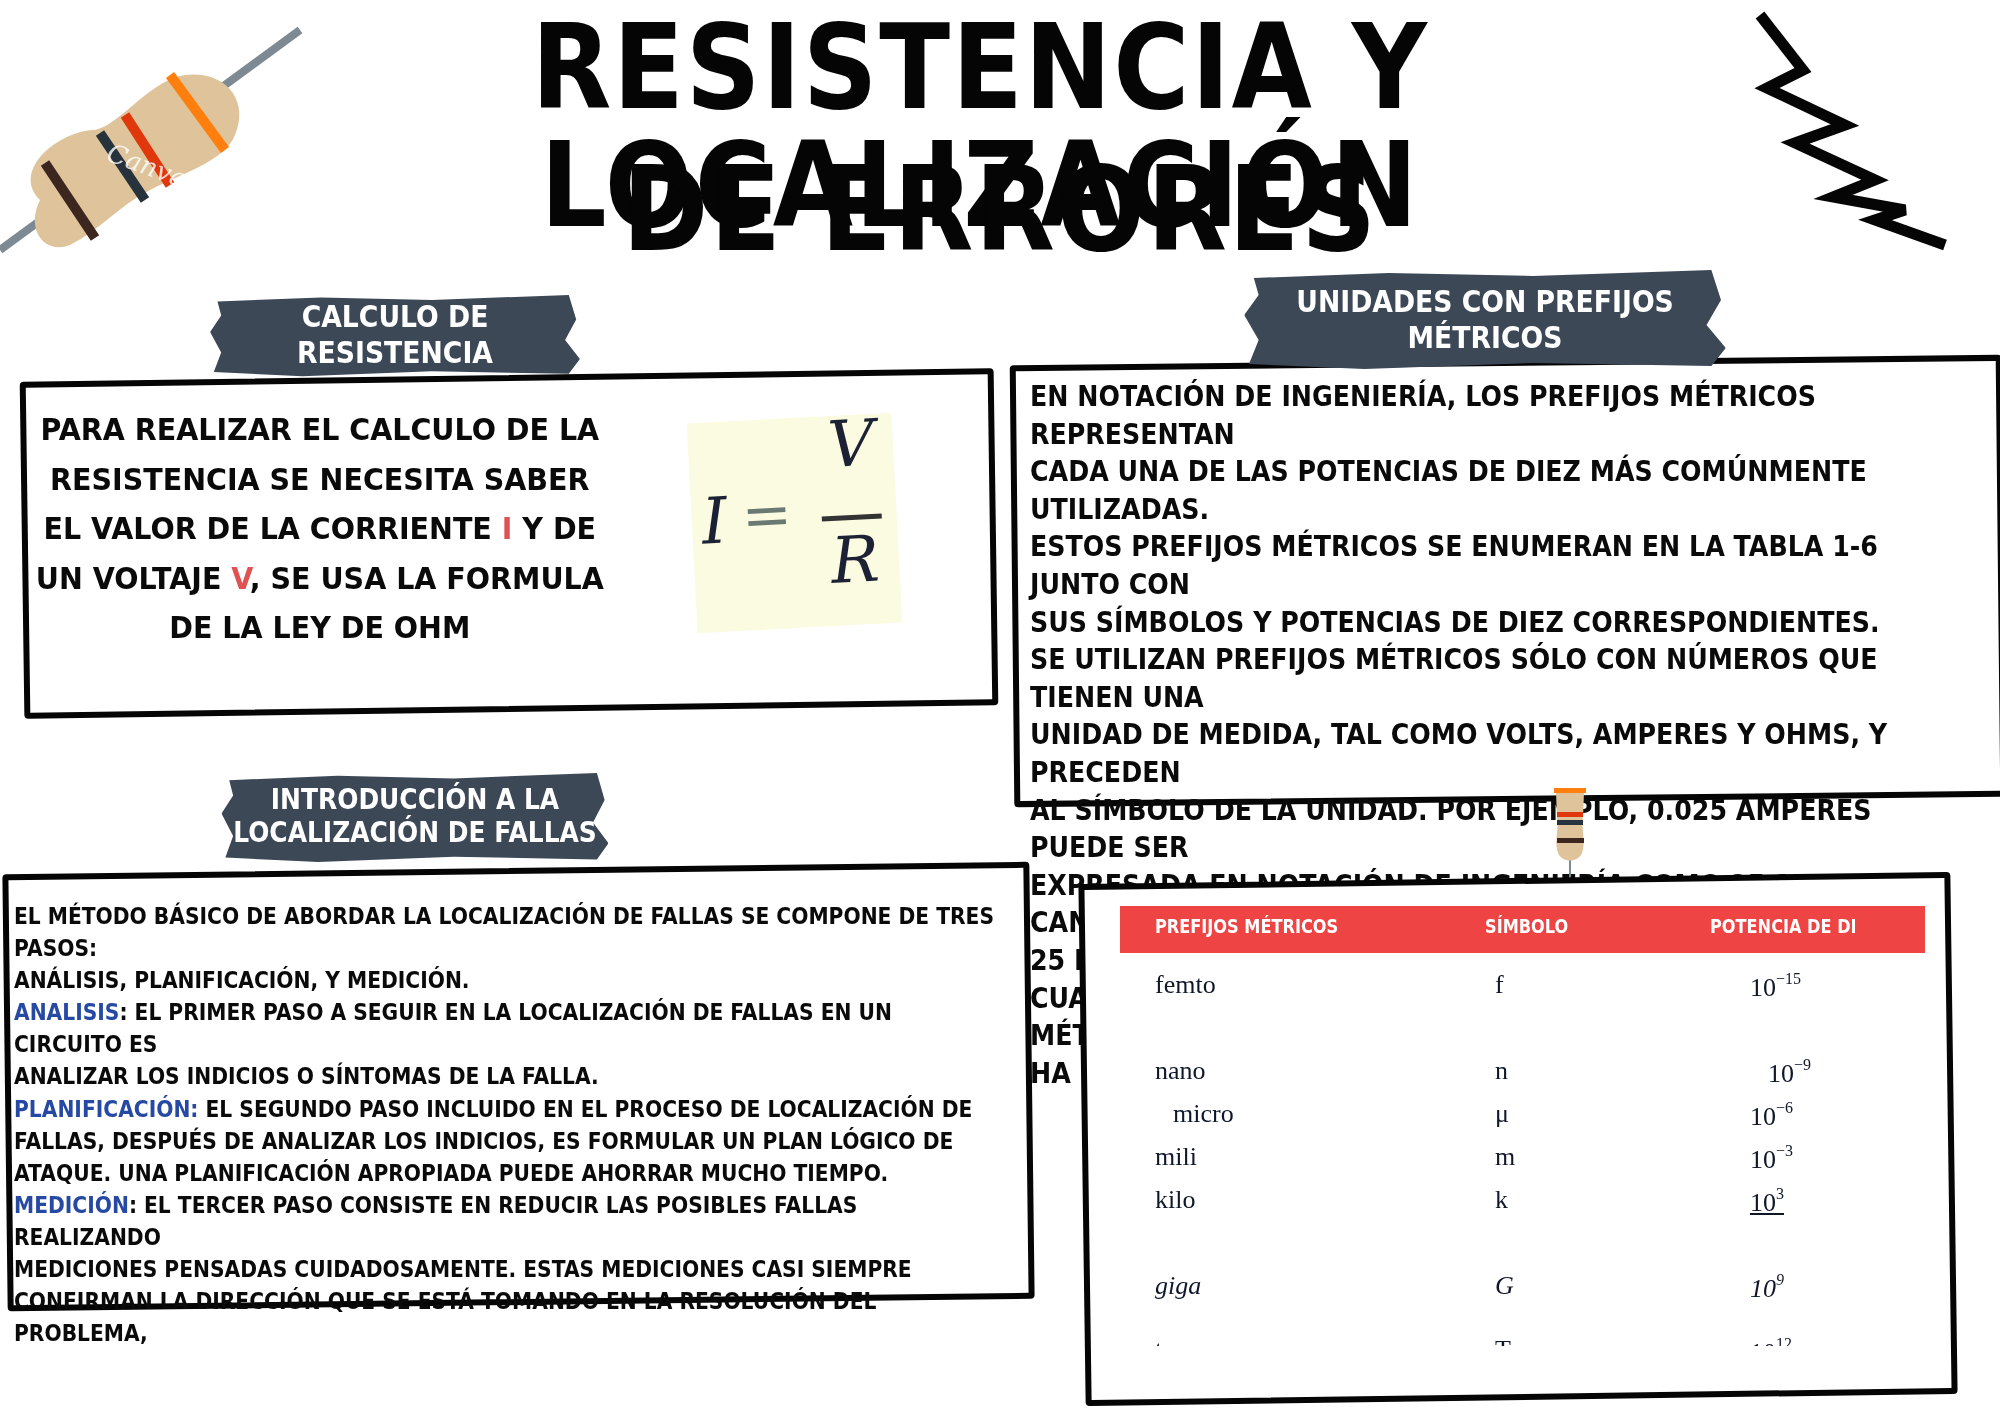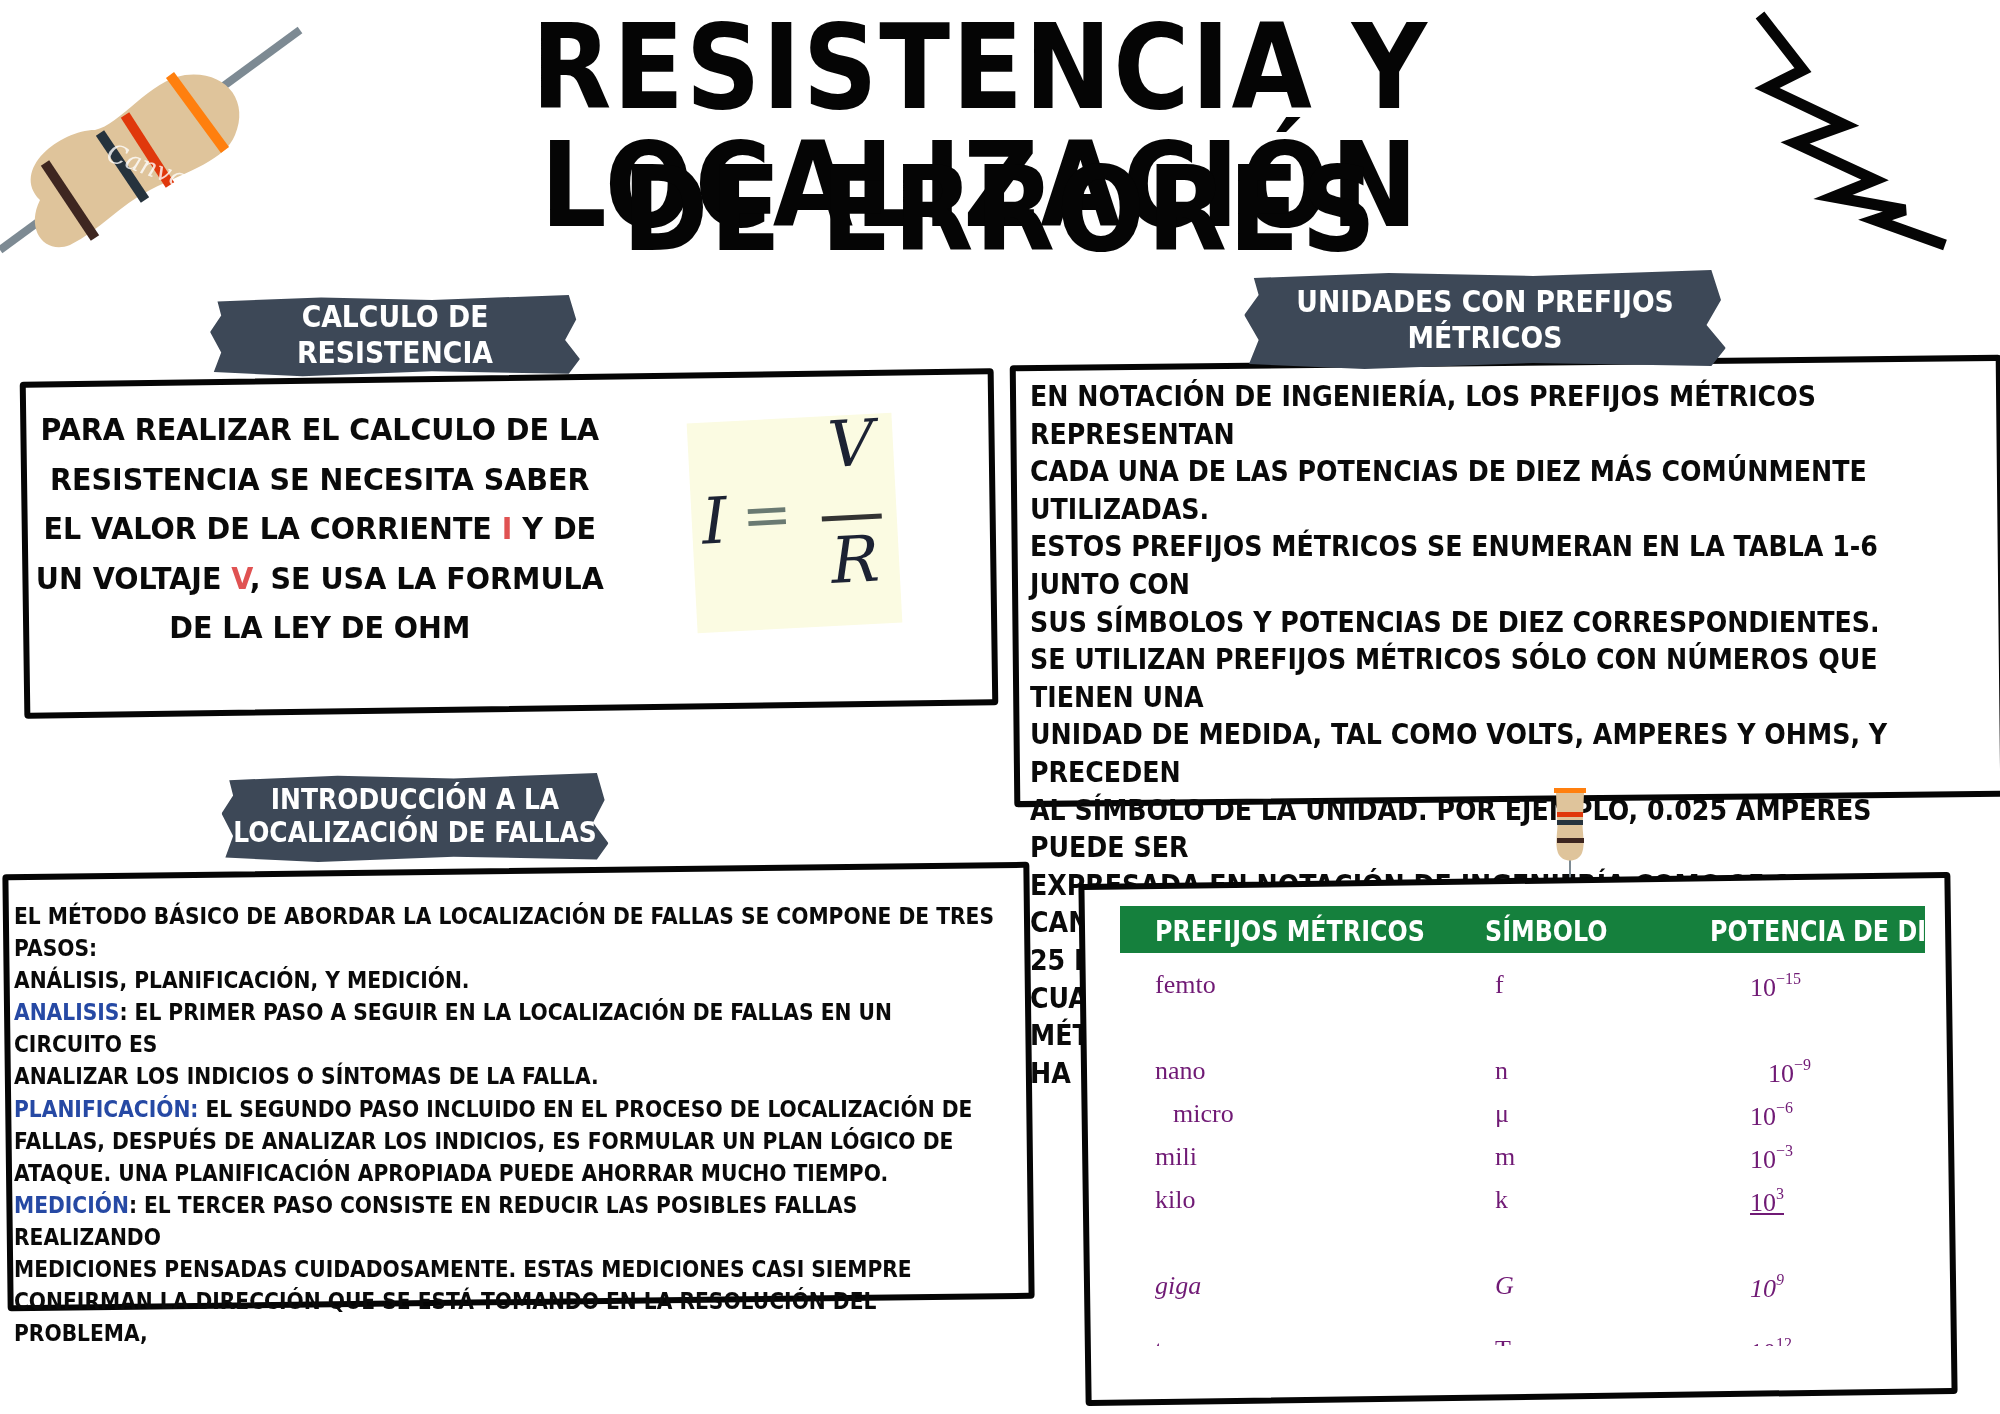--- a/index.html
+++ b/index.html
@@ -47,25 +47,25 @@
     font-family: "DejaVu Sans", sans-serif; font-weight: bold; font-size: 27.5px;
     line-height: 37.6px; transform: scaleX(0.92); transform-origin: left top;
   }
   .b3-text {
     position: absolute; left: 14px; top: 900px; width: 1100px;
     font-family: "DejaVu Sans", sans-serif; font-weight: bold; font-size: 22.5px;
     line-height: 32.1px; transform: scaleX(0.9); transform-origin: left top;
   }
   .tbl-wrap { position: absolute; left: 1120px; top: 906px; width: 805px; overflow: hidden; height: 440px; }
   .tbl-head {
-    position: absolute; left: 0; top: 0; width: 805px; height: 47px; background: #15803d;
-    color: #ffffff; font-family: "DejaVu Sans", sans-serif; font-weight: bold; font-size: 28px;
+    position: absolute; left: 0; top: 0; width: 805px; height: 47px; background: #ef4444;
+    color: #ffffff; font-family: "DejaVu Sans", sans-serif; font-weight: bold; font-size: 19px;
   }
   .tbl-head span { position: absolute; top: 9px; white-space: nowrap; transform: scaleX(0.85); transform-origin: left top; }
-  .tbl-row { position: absolute; left: 0; width: 805px; height: 42px; font-family: "Liberation Serif", serif; font-size: 26px; color: #701a75; }
+  .tbl-row { position: absolute; left: 0; width: 805px; height: 42px; font-family: "Liberation Serif", serif; font-size: 26px; color: #0f172a; }
   .tbl-row span { position: absolute; top: 4px; }
   .tbl-row sup { font-size: 16px; vertical-align: 12px; }
   svg { position: absolute; overflow: visible; }
 </style>
 </head>
 <body>
 
 <div class="title l1">RESISTENCIA Y LOCALIZACIÓN</div>
 <div class="title l2">DE ERRORES</div>
 

